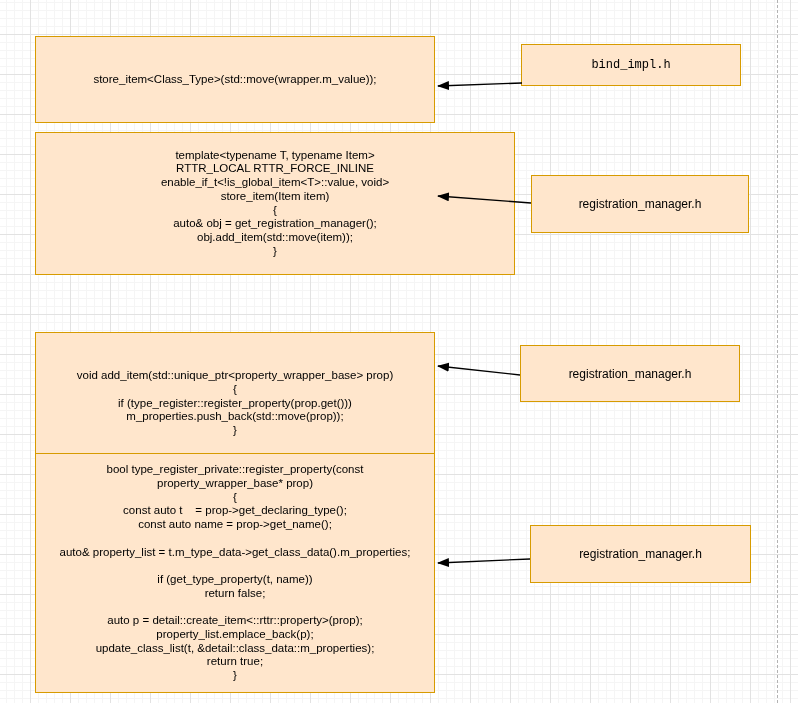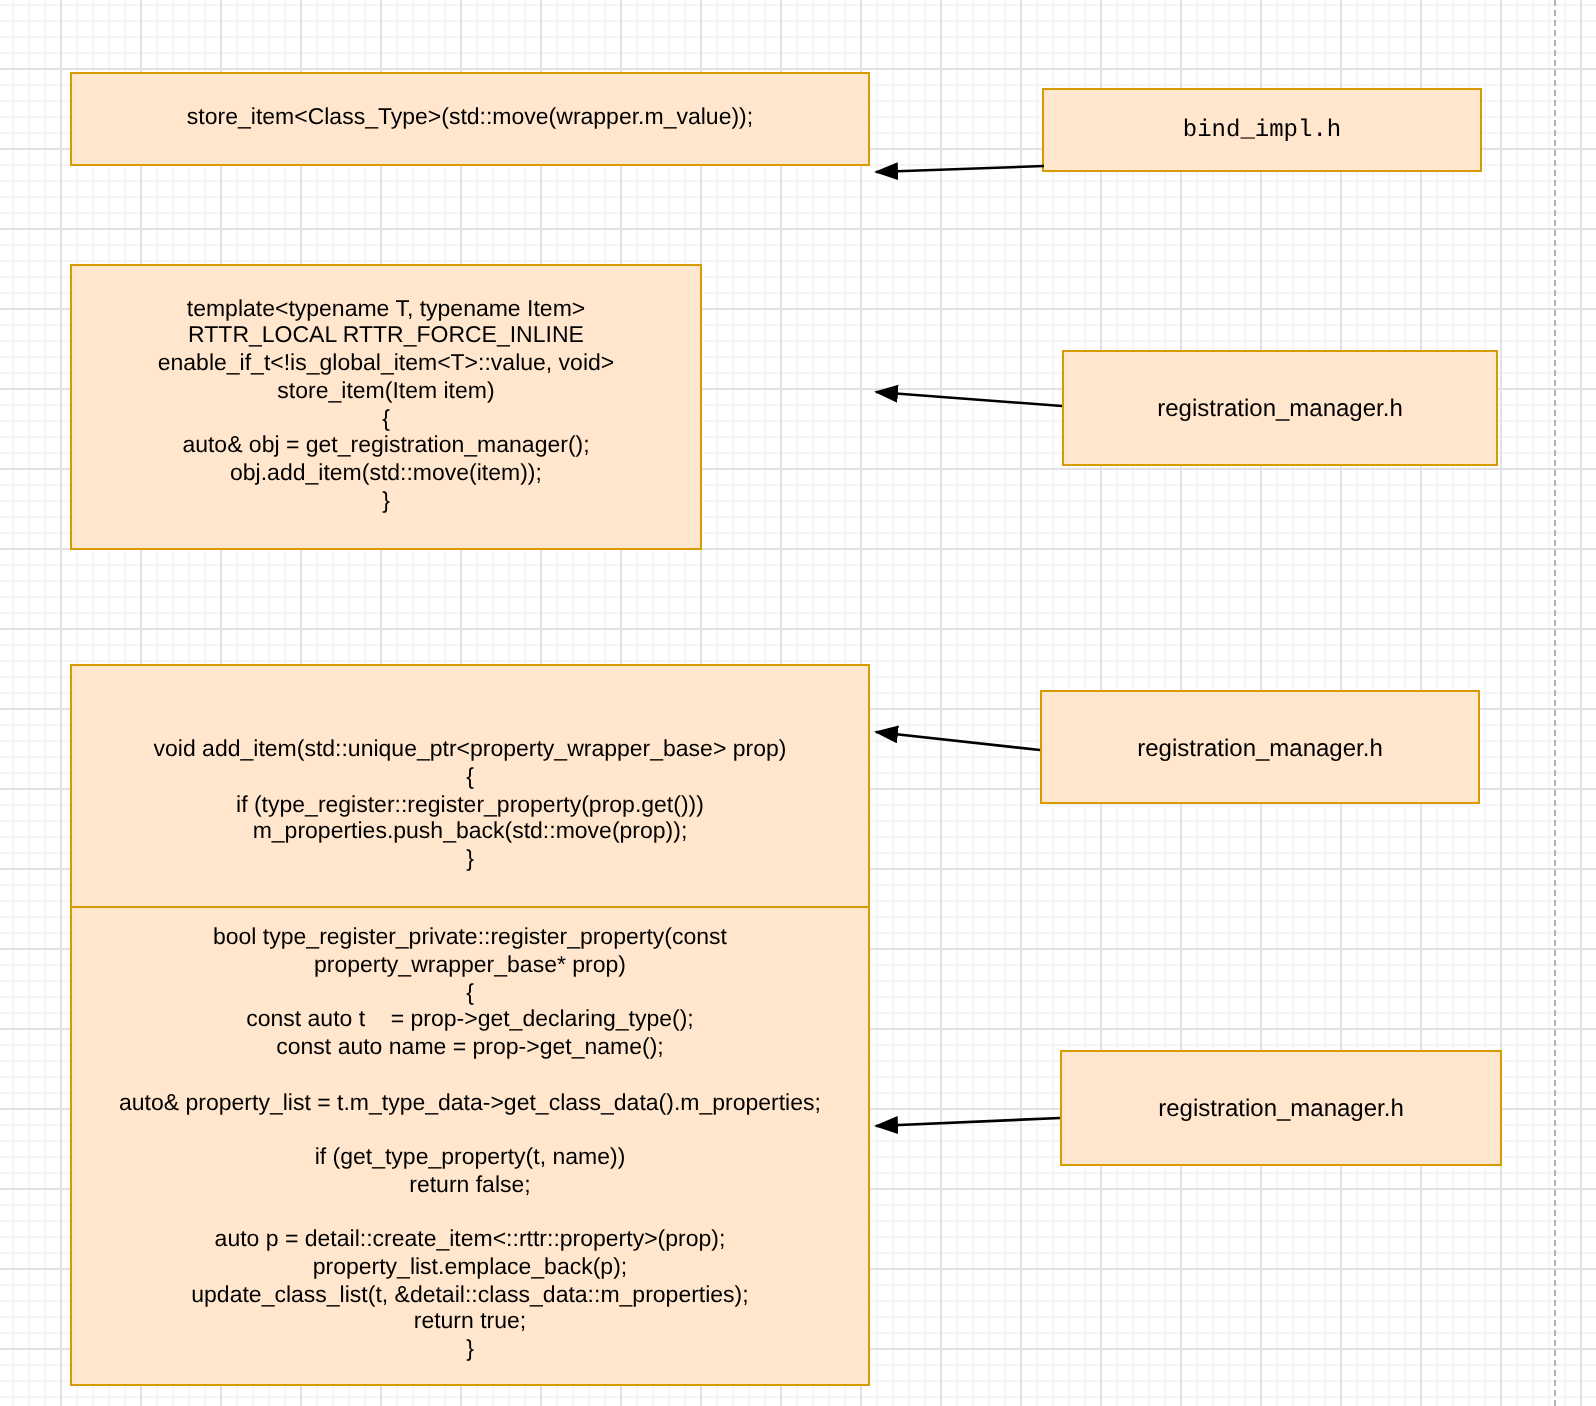--- a/index.html
+++ b/index.html
@@ -46,22 +46,22 @@
     white-space: pre;
     font-size: 11.5px;
     line-height: 13.7px;
     color: #000000;
   }
   .label-text {
     font-size: 12px;
     color: #000000;
   }
   
-  .box-store-call   { left: 35px; top: 36px;  width: 400px; height: 47px;  }
-  .box-store-item   { left: 35px; top: 132px; width: 316px; height: 143px; }
+  .box-store-call   { left: 35px; top: 36px;  width: 400px; height: 87px;  }
+  .box-store-item   { left: 35px; top: 132px; width: 480px; height: 143px; }
   .box-add-item     { left: 35px; top: 292px; width: 400px; height: 143px; margin-top: 40px; }
   .box-register-prop{ left: 35px; top: 453px; width: 400px; height: 240px; }
   
   .box-bind-impl    { left: 521px; top: 44px;  width: 220px; height: 42px; font-family: Liberation Mono, monospace; }
   .box-reg-mgr-1    { left: 531px; top: 175px; width: 218px; height: 58px; }
   .box-reg-mgr-2    { left: 520px; top: 345px; width: 220px; height: 57px; }
   .box-reg-mgr-3    { left: 530px; top: 525px; width: 221px; height: 58px; }
   .arrow-layer {
     position: absolute;
     left: 0; top: 0;

